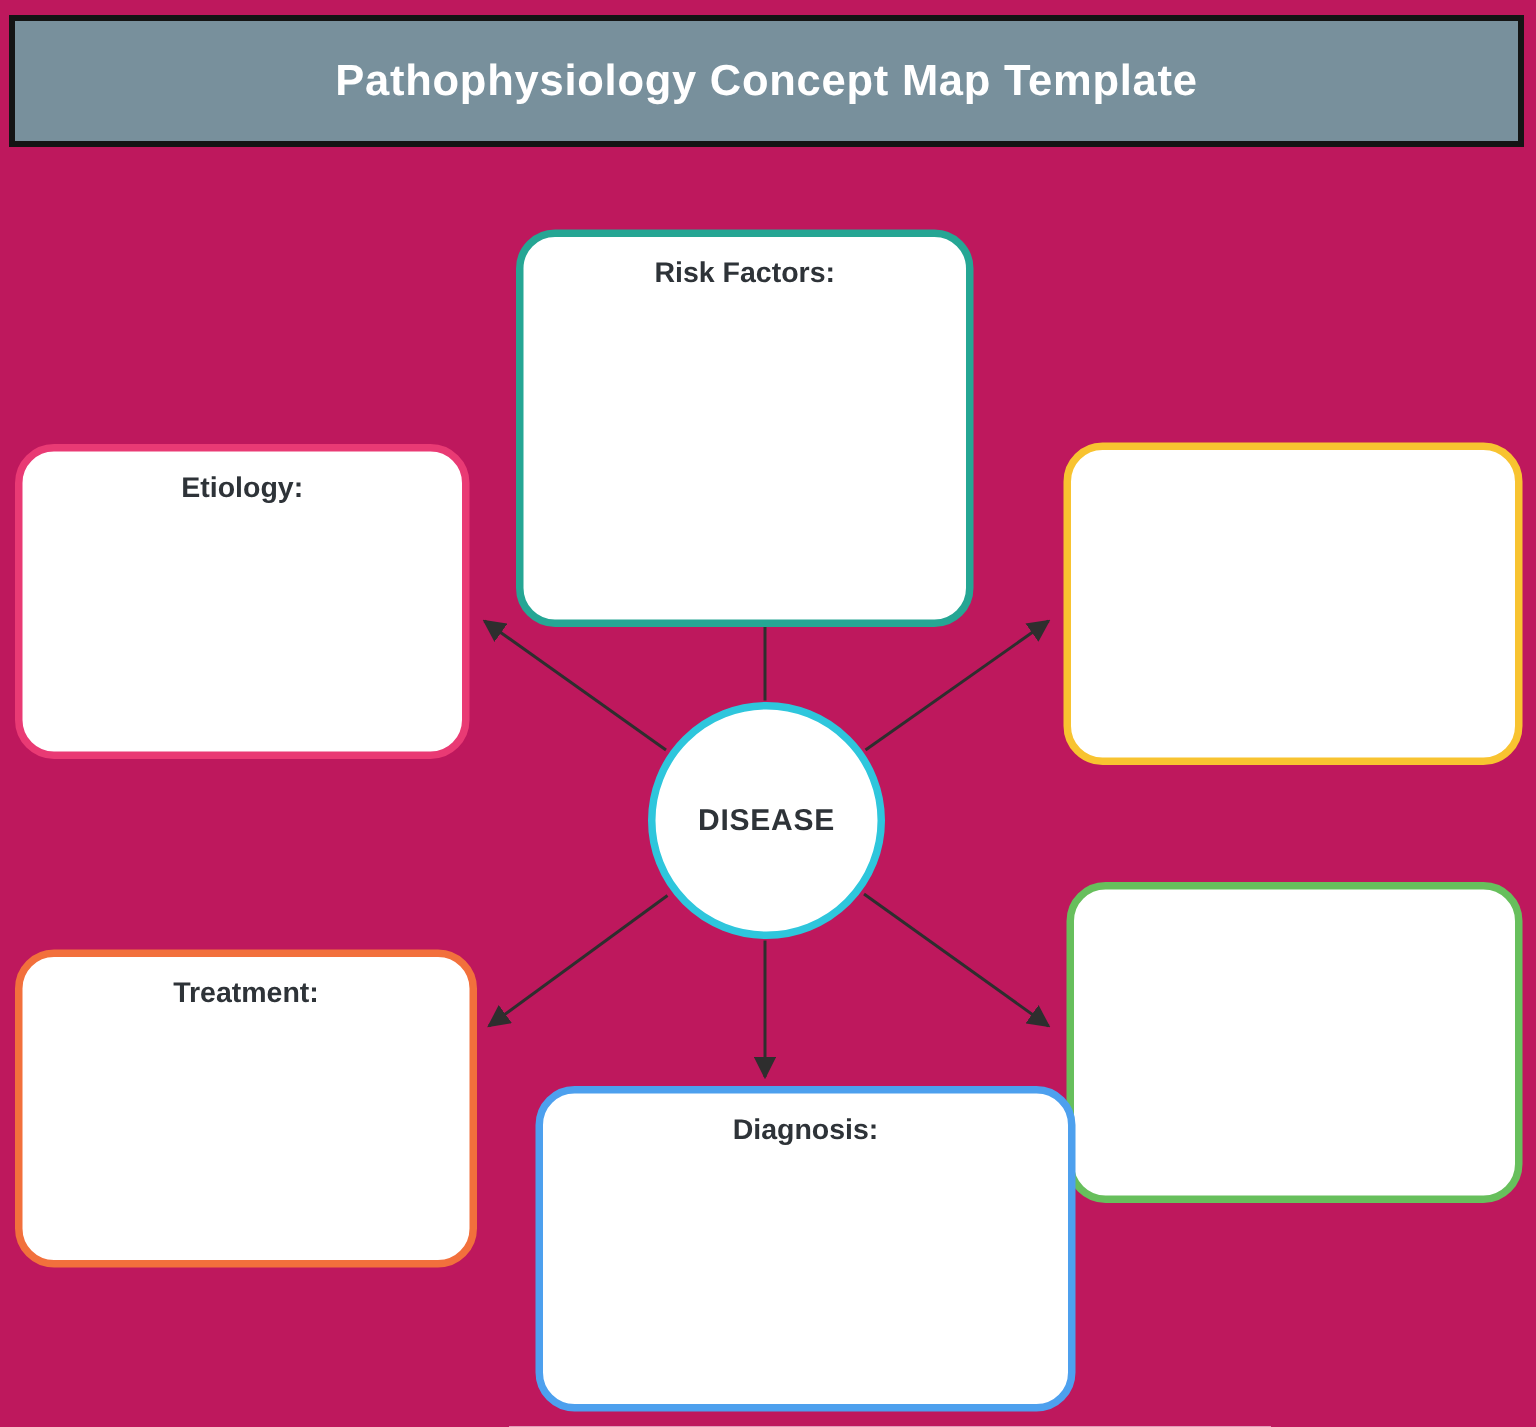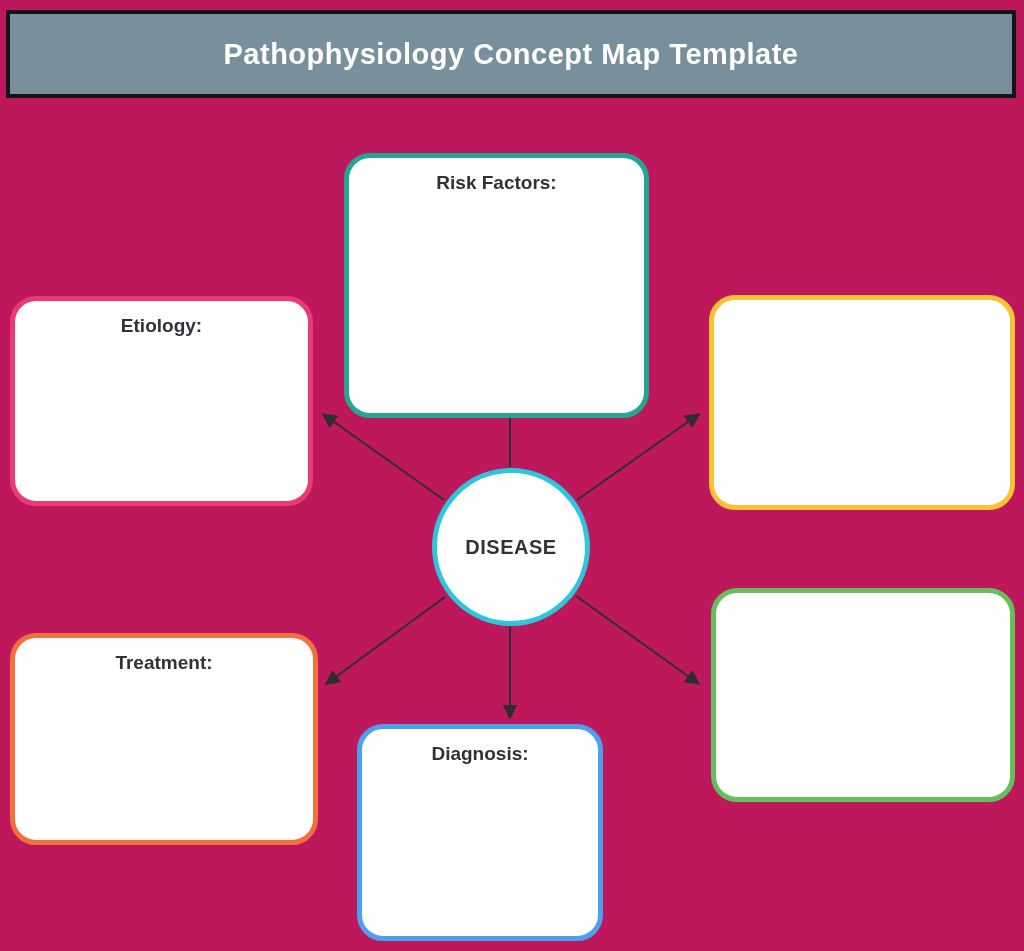--- a/index.html
+++ b/index.html
@@ -56,21 +56,21 @@
     padding-top: 14px;
     text-align: center;
     font-size: 19px;
     font-weight: 700;
   }
   .box-risk-factors   { left: 344px; top: 153px; width: 305px; height: 265px; }
   .box-etiology       { left: 10px;  top: 296px; width: 303px; height: 210px; }
   .box-pathogenesis   { left: 709px; top: 295px; width: 306px; height: 215px; }
   .box-treatment      { left: 10px;  top: 593px; width: 308px; height: 212px; margin-top: 40px; }
   .box-clinical       { left: 711px; top: 588px; width: 304px; height: 214px; }
-  .box-diagnosis      { left: 357px; top: 724px; width: 246px; height: 217px; }
+  .box-diagnosis      { left: 357px; top: 724px; width: 360px; height: 217px; }
   .box-content {
     height: 60%;
   }
   
   .disease-circle {
     position: absolute;
     left: 432px;
     top: 468px;
     width: 158px;
     height: 158px;

